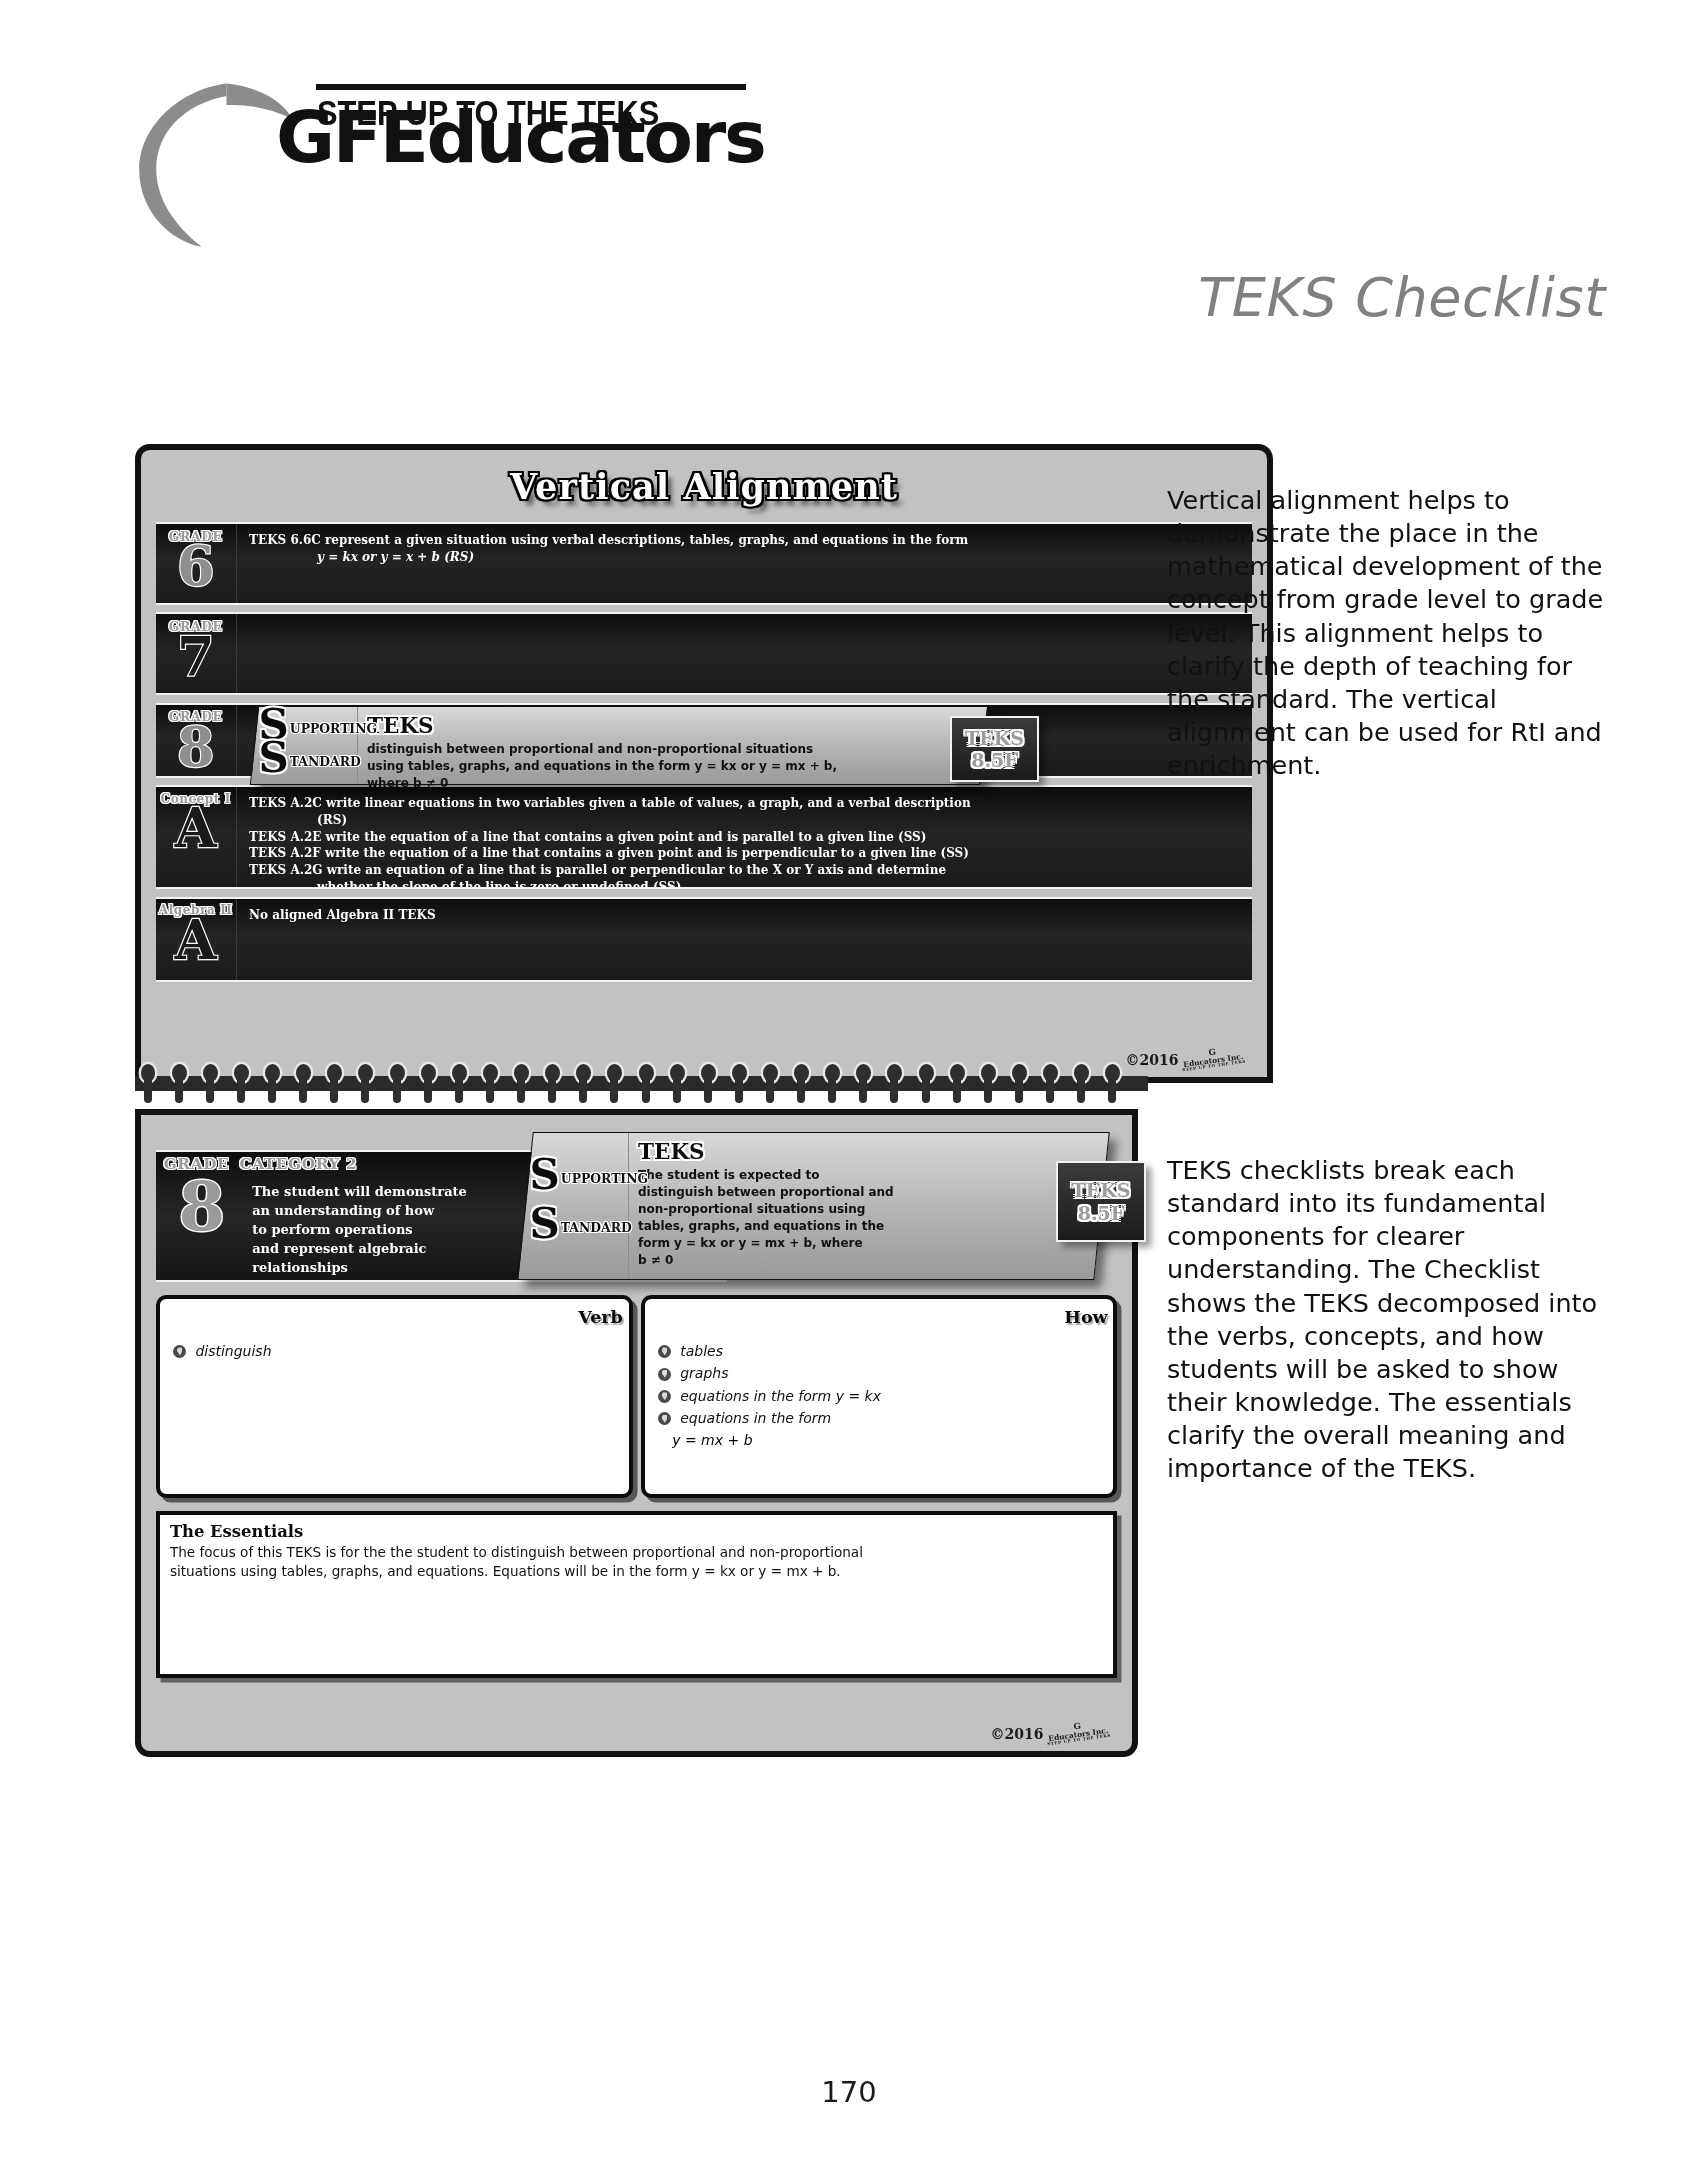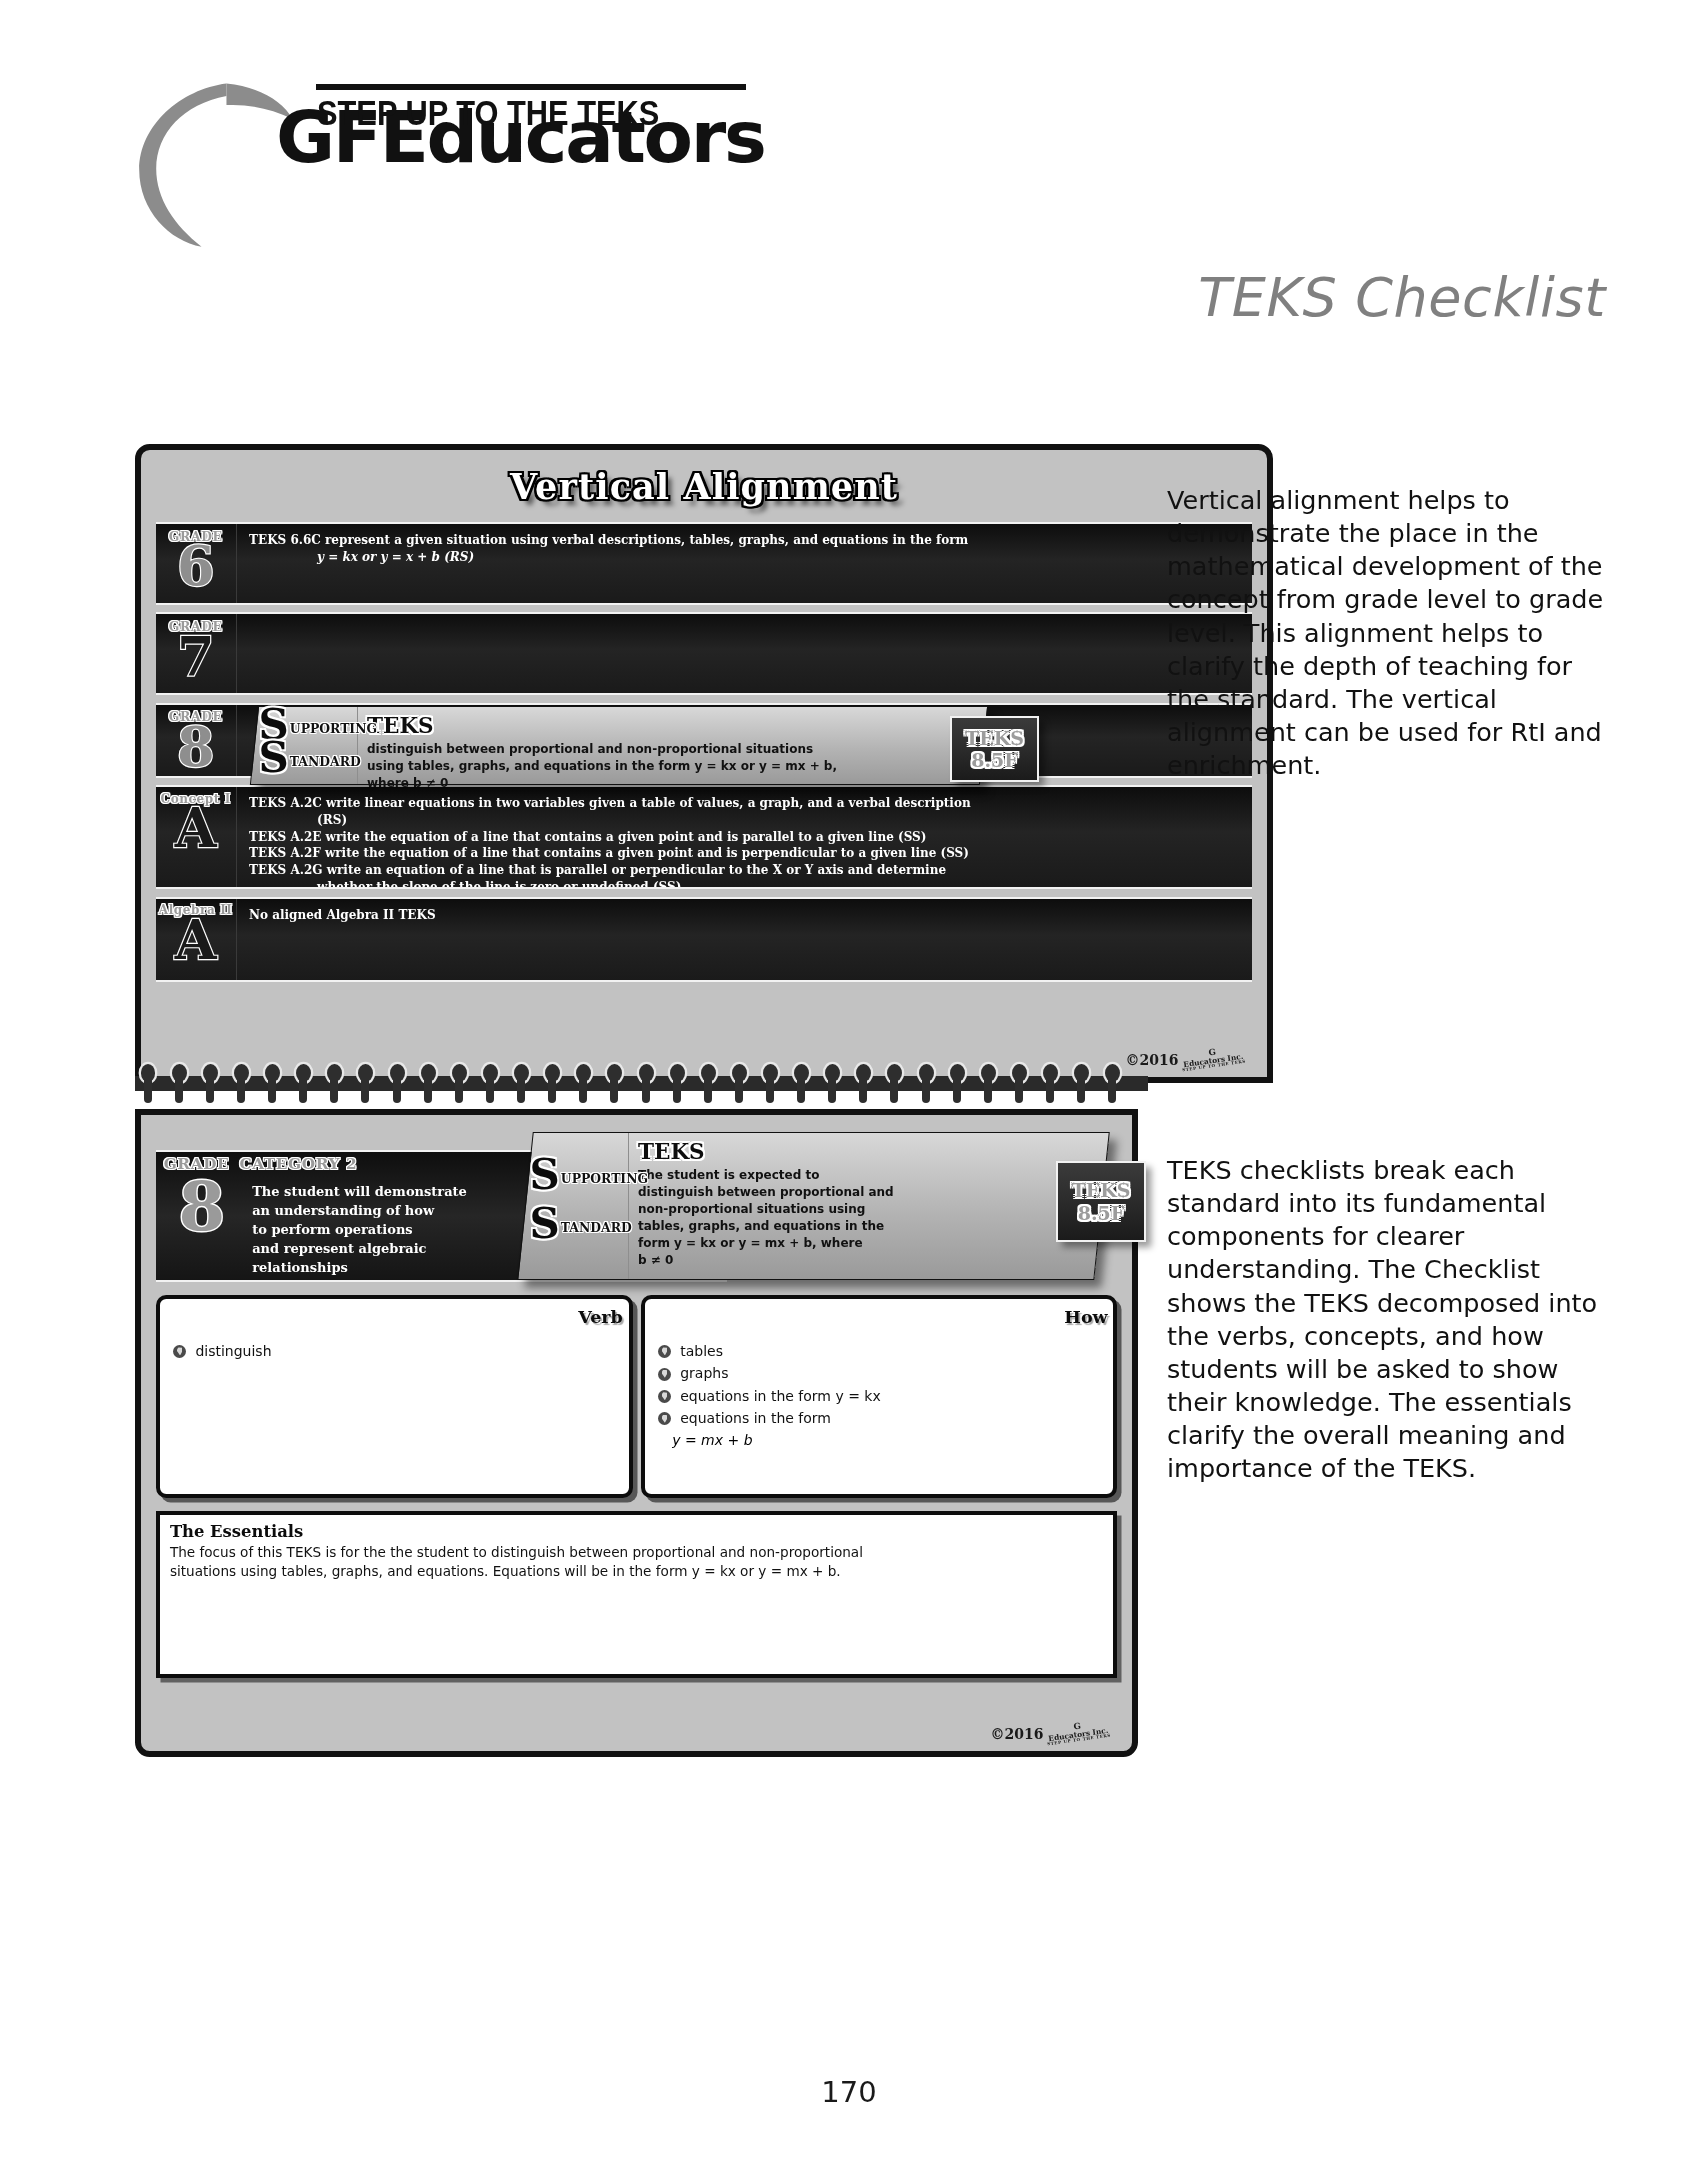--- a/index.html
+++ b/index.html
@@ -227,21 +227,21 @@
   .vch{
     flex:1 1 0;background:#ffffff;border:4px solid #0c0c0c;border-radius:10.2px;
     height:203px;box-sizing:border-box;padding:8px 5.7px 5.7px 5.7px;
     box-shadow:4.5px 4.5px 0 rgba(0,0,0,0.55);
   }
   .vch h3{
     margin:0 0 14.7px 0;text-align:right;
     font-family:"DejaVu Serif", serif;font-weight:bold;font-size:17.5px;color:#0c0c0c;
     text-shadow:1.7px 1.7px 1.1px rgba(0,0,0,0.35);
   }
-  .vch ul{list-style:none;margin:0;padding:0 0 0 8px;}
+  .vch ul{list-style:none;margin:0;padding:0 0 0 8px;font-style:italic;}
   .vch li{
     display:flex;align-items:flex-start;gap:9px;
     font-family:"DejaVu Sans", sans-serif;font-size:14px;color:#111;
     line-height:1.32;margin-bottom:4px;
   }
   .bullet-tx{
     flex:0 0 auto;width:13px;height:13px;border-radius:50%;
     background:#4a4a4a;margin-top:3.4px;position:relative;
   }
   .bullet-tx::after{

